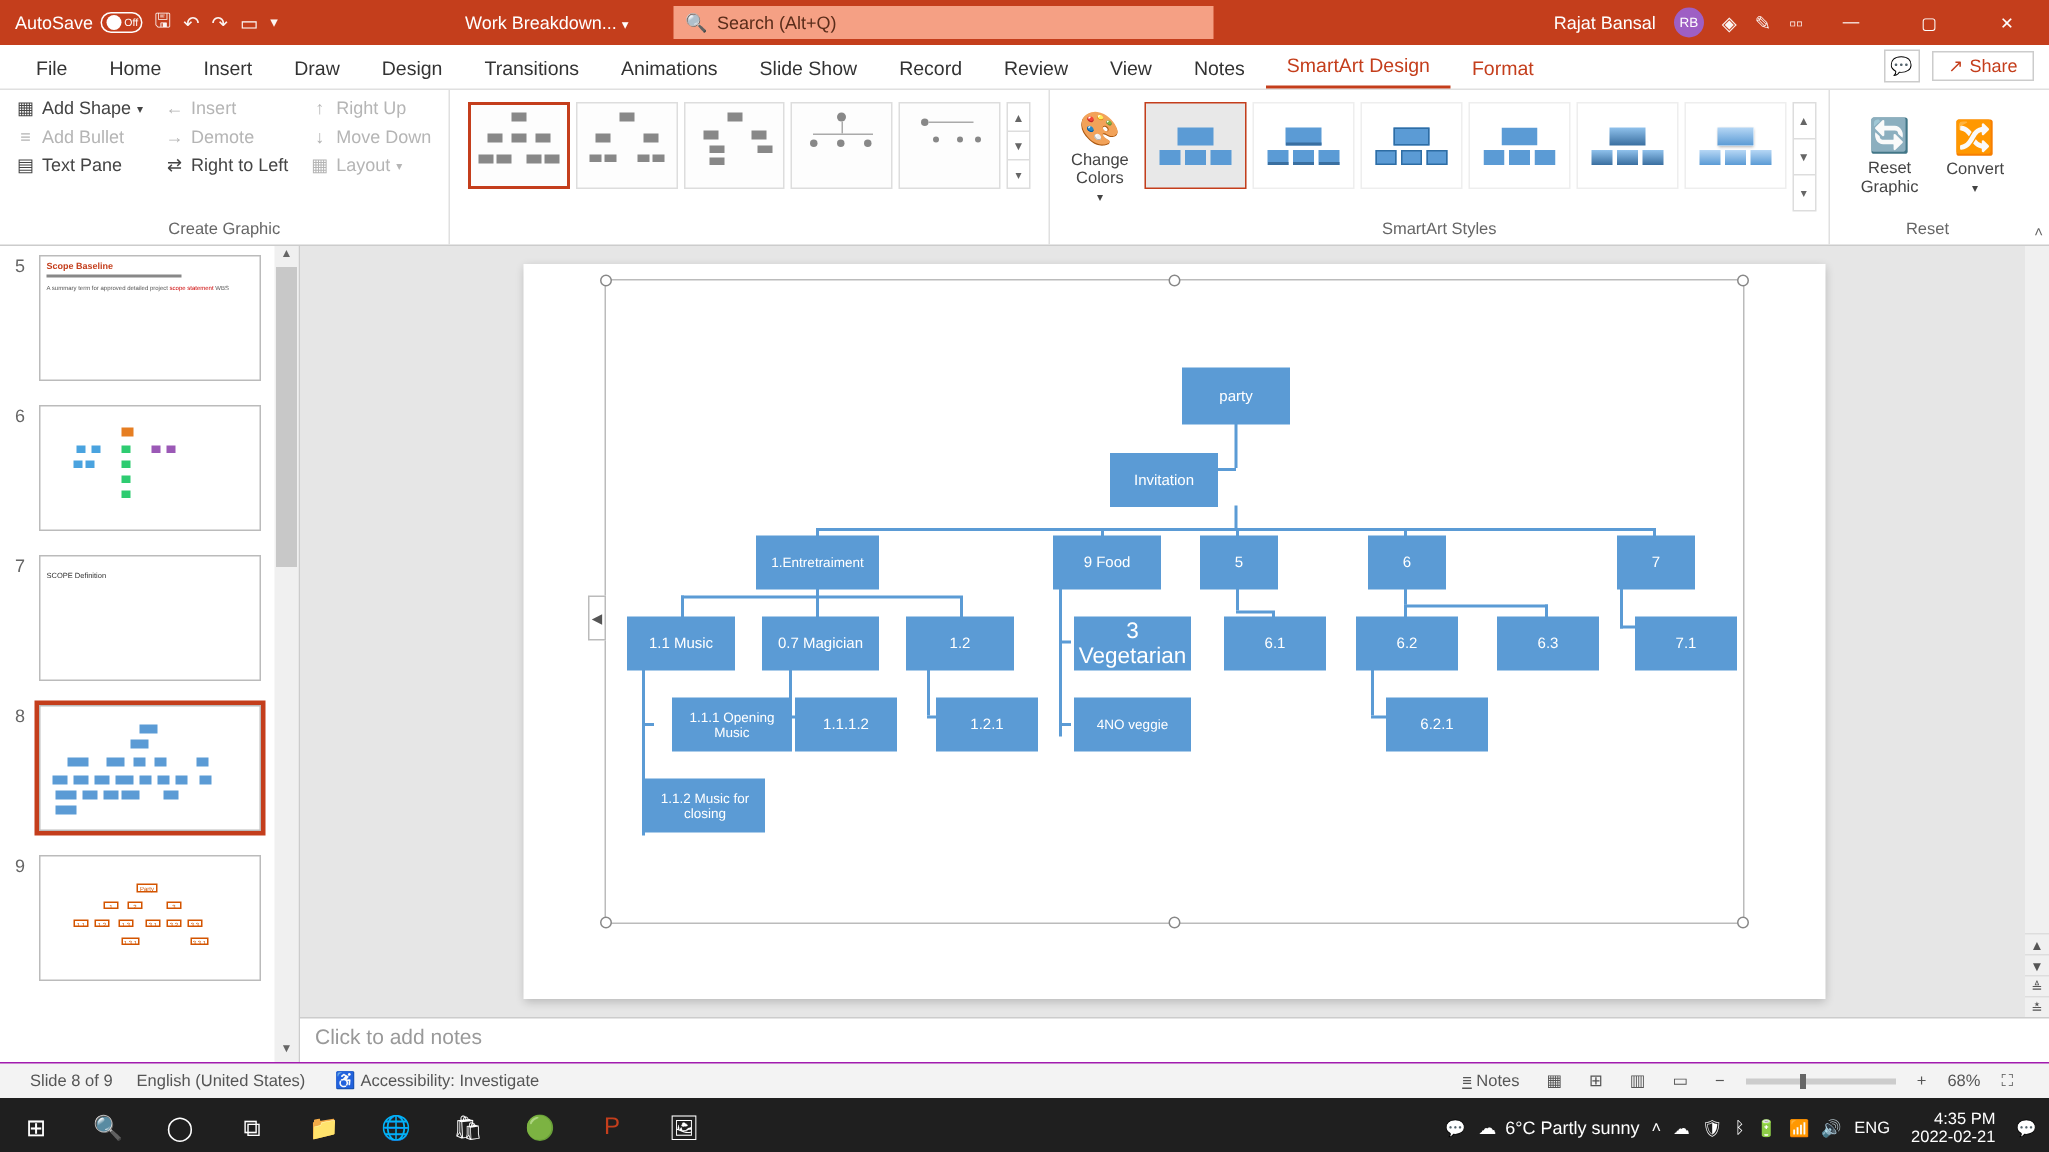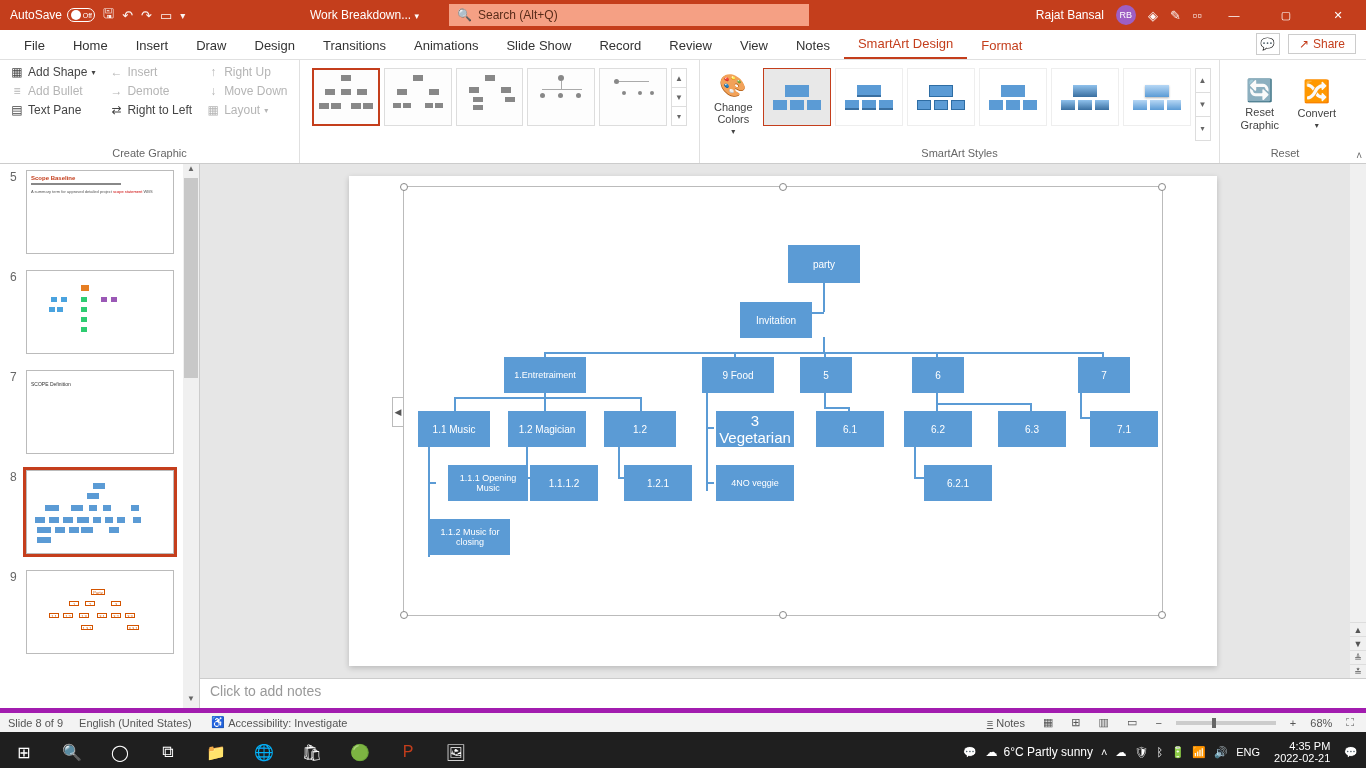--- a/index.html
+++ b/index.html
@@ -78,21 +78,21 @@
 .node { position: absolute; background: #5b9bd5; color: #fff; font-size: 10px; display: flex; align-items: center; justify-content: center; text-align: center; padding: 2px 4px; }
 .conn { position: absolute; background: #5b9bd5; }
 
 .notes { height: 30px; background: #fff; border-top: 1px solid #ccc; padding: 4px 10px; font-size: 14px; color: #999; }
 
 .editor-scroll { position: absolute; right: 0; top: 0; width: 16px; height: calc(100% - 30px); background: #f0f0f0; }
 .editor-scroll .arrows { position: absolute; bottom: 0; width: 100%; display: flex; flex-direction: column; }
 .editor-scroll .sa { height: 14px; display: flex; align-items: center; justify-content: center; font-size: 9px; color: #555; border-top: 1px solid #ddd; }
 
 
-.statusbar { height: 24px; background: #f3f3f3; border-top: 5px solid #a21caf; display: flex; align-items: center; font-size: 11px; color: #555; padding: 0 8px; justify-content: space-between; }
+.statusbar { height: 24px; background: #f3f3f3; border-top: 1px solid #a21caf; display: flex; align-items: center; font-size: 11px; color: #555; padding: 0 20px; justify-content: space-between; }
 .sb-left { display: flex; gap: 16px; align-items: center; }
 .sb-right { display: flex; gap: 10px; align-items: center; }
 .sb-btn { padding: 2px 4px; cursor: pointer; display: flex; align-items: center; gap: 3px; }
 .zoom-slider { width: 100px; height: 4px; background: #ccc; position: relative; }
 .zoom-thumb { position: absolute; top: -3px; width: 4px; height: 10px; background: #666; }
 
 
 .taskbar { height: 40px; background: #1f1f1f; display: flex; align-items: center; color: #fff; font-size: 11px; }
 .tbl { display: flex; align-items: center; height: 100%; }
 .tb-item { width: 48px; height: 40px; display: flex; align-items: center; justify-content: center; font-size: 16px; position: relative; }
@@ -517,21 +517,21 @@
 
             <div class="node" style="left:384px;top:58px;width:72px;height:38px;">party</div>
             <div class="node" style="left:336px;top:115px;width:72px;height:36px;">Invitation</div>
             <div class="node" style="left:100px;top:170px;width:82px;height:36px;font-size:9px;text-align:center;">1.Entretraiment</div>
             <div class="node" style="left:298px;top:170px;width:72px;height:36px;">9 Food</div>
             <div class="node" style="left:396px;top:170px;width:52px;height:36px;">5</div>
             <div class="node" style="left:508px;top:170px;width:52px;height:36px;">6</div>
             <div class="node" style="left:674px;top:170px;width:52px;height:36px;">7</div>
 
             <div class="node" style="left:14px;top:224px;width:72px;height:36px;">1.1 Music</div>
-            <div class="node" style="left:104px;top:224px;width:78px;height:36px;">1.2 Magician</div>
+            <div class="node" style="left:104px;top:224px;width:78px;height:36px;">0.7 Magician</div>
             <div class="node" style="left:200px;top:224px;width:72px;height:36px;">1.2</div>
             <div class="node" style="left:312px;top:224px;width:78px;height:36px;font-size:15px;">3 Vegetarian</div>
             <div class="node" style="left:412px;top:224px;width:68px;height:36px;">6.1</div>
             <div class="node" style="left:500px;top:224px;width:68px;height:36px;">6.2</div>
             <div class="node" style="left:594px;top:224px;width:68px;height:36px;">6.3</div>
             <div class="node" style="left:686px;top:224px;width:68px;height:36px;">7.1</div>
 
             <div class="node" style="left:44px;top:278px;width:80px;height:36px;font-size:9px;">1.1.1 Opening Music</div>
             <div class="node" style="left:126px;top:278px;width:68px;height:36px;">1.1.1.2</div>
             <div class="node" style="left:220px;top:278px;width:68px;height:36px;">1.2.1</div>

